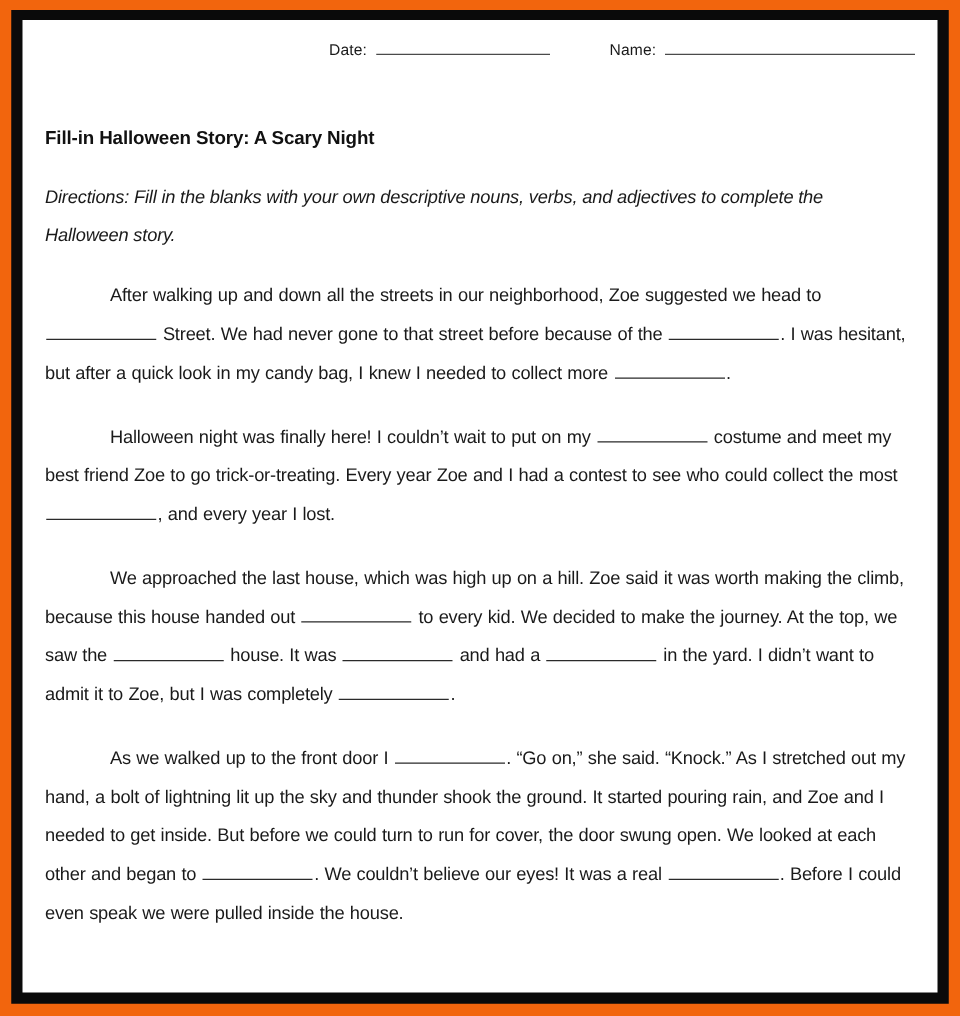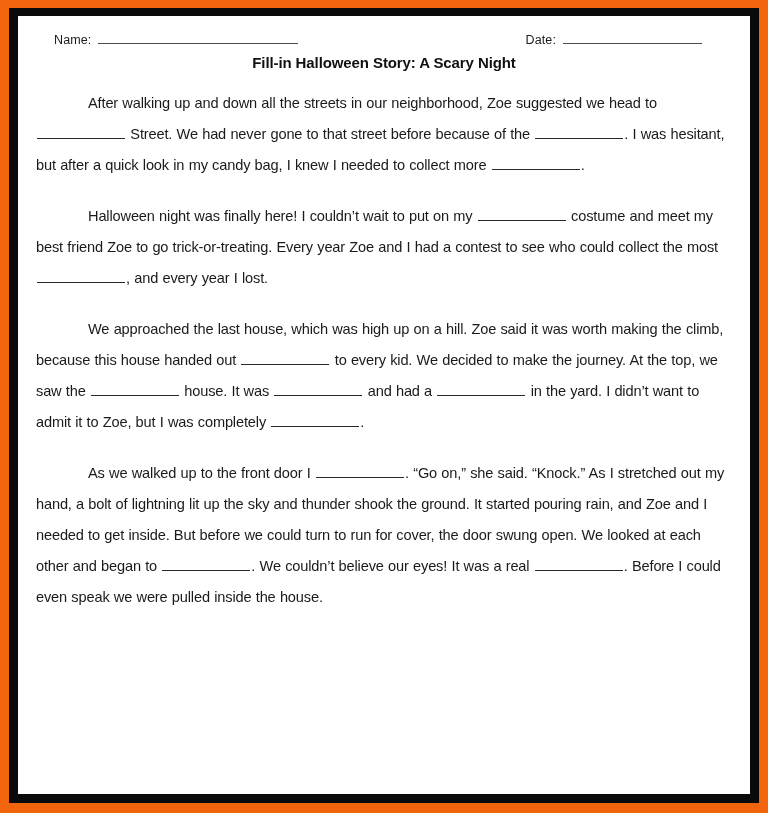--- a/index.html
+++ b/index.html
@@ -66,24 +66,24 @@
     height: 11px;
     margin-left: 7px;
   }
   .field-name   { margin-left: 18px; }
   .field-name .field-rule { width: 200px; }
   .field-date   { margin-left: auto; margin-right: 30px; }
   .field-date .field-rule { width: 139px; }
 
   
   .worksheet-title {
-    text-align: center;
     font-size: 15px;
     font-weight: bold;
     color: #111111;
+    margin-top: 48px;
     letter-spacing: -0.1px;
   }
 
   
   .directions {
     font-style: italic;
     font-size: 14.6px;
     line-height: 31px;
     color: #1a1a1a;
     margin-top: 24px;
@@ -119,32 +119,33 @@
   }
 </style>
 </head>
 <body>
 
 <div class="page-frame">
   <div class="black-frame">
     <div class="sheet">
 
       <div class="header-row">
+        <div class="field field-date">
+          <span class="field-label">Date:</span>
+          <span class="field-rule"></span>
+        </div>
         <div class="field field-name">
           <span class="field-label">Name:</span>
-          <span class="field-rule"></span>
-        </div>
-        <div class="field field-date">
-          <span class="field-label">Date:</span>
           <span class="field-rule"></span>
         </div>
       </div>
 
       <div class="worksheet-title">Fill-in Halloween Story: A Scary Night</div>
 
+      <div class="directions">Directions: Fill in the blanks with your own descriptive nouns, verbs, and adjectives to complete the Halloween story.</div>
 
       <div class="story">
           <p class="story-paragraph">After walking up and down all the streets in our neighborhood, Zoe suggested we head to <span class="blank"></span> Street.  We had never gone to that street before because of the <span class="blank"></span>.  I was hesitant, but after a quick look in my candy bag, I knew I needed to collect more <span class="blank"></span>.</p>
           <p class="story-paragraph">Halloween night was finally here!  I couldn’t wait to put on my <span class="blank"></span> costume and meet my best friend Zoe to go trick-or-treating.  Every year Zoe and I had a contest to see who could collect the most <span class="blank"></span>, and every year I lost.</p>
           <p class="story-paragraph">We approached the last house, which was high up on a hill.  Zoe said it was worth making the climb, because this house handed out <span class="blank"></span> to every kid.  We decided to make the journey.  At the top, we saw the <span class="blank"></span> house.   It was <span class="blank"></span> and had a <span class="blank"></span> in the yard.  I didn’t want to admit it to Zoe, but I was completely <span class="blank"></span>.</p>
           <p class="story-paragraph">As we walked up to the front door I <span class="blank"></span>.  “Go on,” she said. “Knock.” As I stretched out my hand, a bolt of lightning lit up the sky and thunder shook the ground.  It started pouring rain, and Zoe and I needed to get inside.  But before we could turn to run for cover, the door swung open.  We looked at each other and began to <span class="blank"></span>.  We couldn’t believe our eyes!  It was a real <span class="blank"></span>.   Before I could even speak we were pulled inside the house.</p>
         </div>
 
     </div>
   </div>

